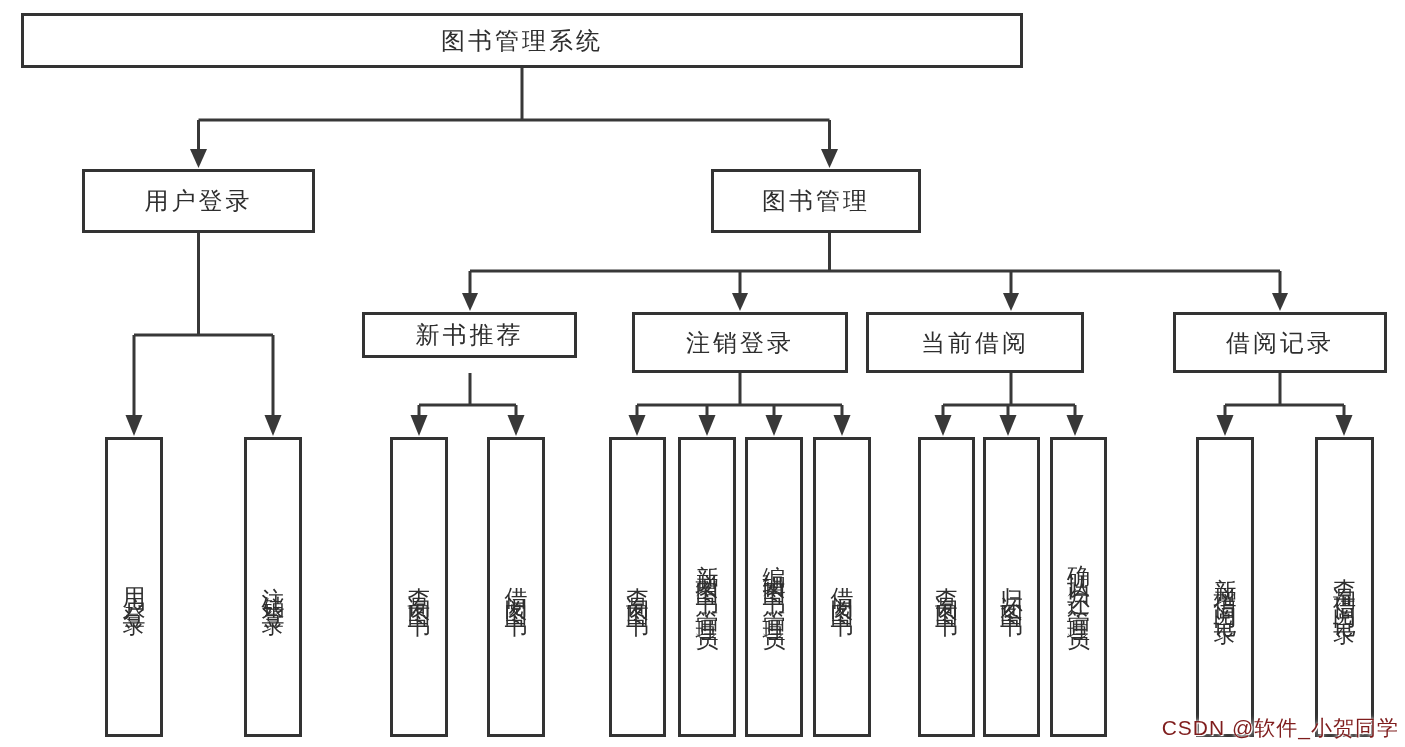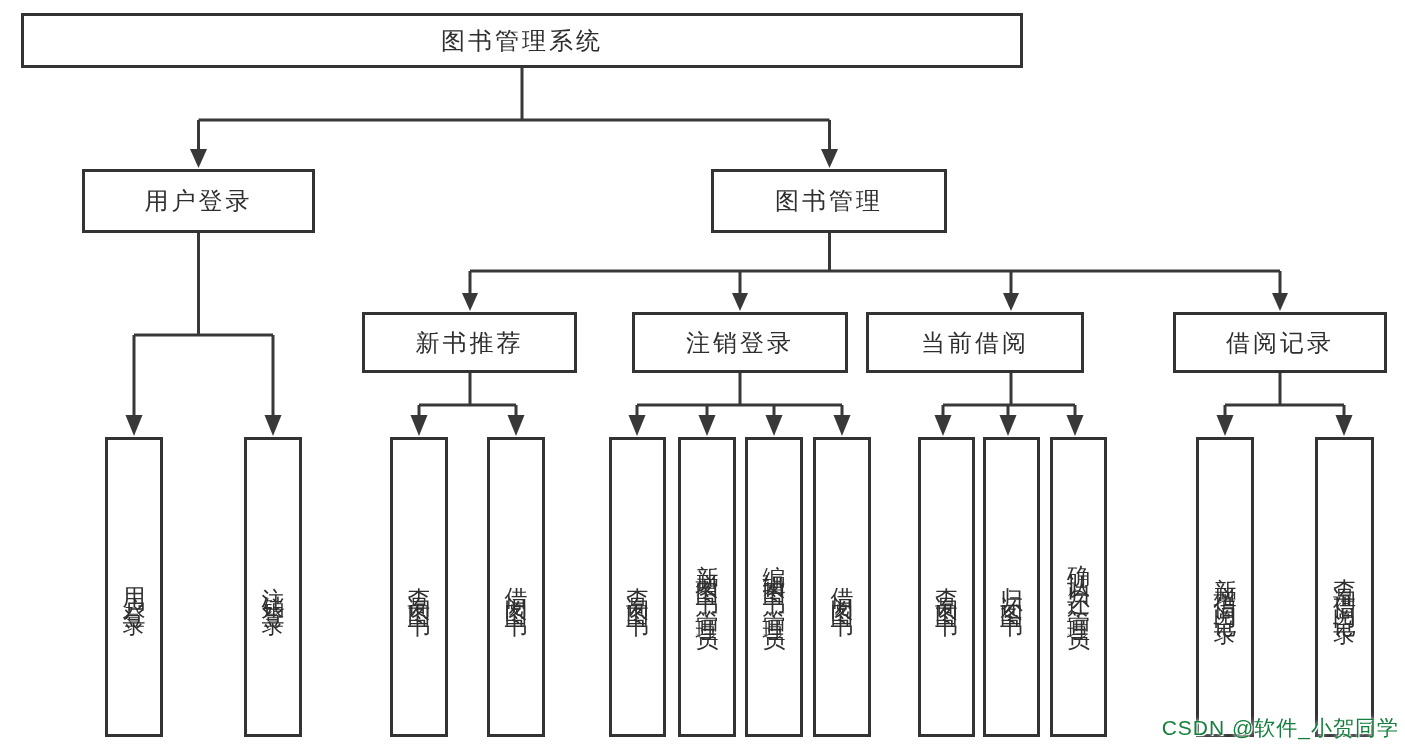--- a/index.html
+++ b/index.html
@@ -15,21 +15,21 @@
     text-align:center;
   }
   .h-node { font-size:24px; letter-spacing:3px; white-space:nowrap; }
   .v-node {
     writing-mode:vertical-rl; text-orientation:mixed;
     font-size:23px; letter-spacing:9px; line-height:1;
     top:437px; height:300px;
   }
   .watermark {
     position:absolute; right:6px; bottom:5px;
-    font-size:21px; letter-spacing:1px; color:#15803d;
+    font-size:21px; letter-spacing:1px; color:#7f1d1d;
     text-shadow:0 0 3px #ffffff, 0 0 6px #ffffff, 1px 1px 0 #ffffff;
     white-space:nowrap;
   }
 </style>
 </head>
 <body>
 
 <div class="canvas">
 
   <svg class="connectors" width="1405" height="747" viewBox="0 0 1405 747" fill="none" stroke="#383838" stroke-width="3">
@@ -78,23 +78,23 @@
     <g>
       <path d="M1280 373 V405 M1225 405 H1344 M1225 405 V415 M1344 405 V415"></path>
       <polygon points="1216.5,415 1233.5,415 1225,436" fill="#383838" stroke="none"></polygon>
       <polygon points="1335.5,415 1352.5,415 1344,436" fill="#383838" stroke="none"></polygon>
     </g>
   </svg>
 
   <div class="node h-node" style="left:21px; top:13px; width:1002px; height:55px;">图书管理系统</div>
 
   <div class="node h-node" style="left:82px; top:169px; width:233px; height:64px;">用户登录</div>
-  <div class="node h-node" style="left:711px; top:169px; width:236px; height:64px;">图书管理</div>
+  <div class="node h-node" style="left:711px; top:169px; width:210px; height:64px;">图书管理</div>
 
-  <div class="node h-node" style="left:362px; top:312px; width:215px; height:61px;">新书推荐</div>
+  <div class="node h-node" style="left:362px; top:312px; width:215px; height:46px;">新书推荐</div>
   <div class="node h-node" style="left:632px; top:312px; width:216px; height:61px;">注销登录</div>
   <div class="node h-node" style="left:866px; top:312px; width:218px; height:61px;">当前借阅</div>
   <div class="node h-node" style="left:1173px; top:312px; width:214px; height:61px;">借阅记录</div>
 
   <div class="node v-node" style="left:105px; width:58px;">用户登录</div>
   <div class="node v-node" style="left:244px; width:58px;">注销登录</div>
 
   <div class="node v-node" style="left:390px; width:58px;">查询图书</div>
   <div class="node v-node" style="left:487px; width:58px;">借阅图书</div>
 

